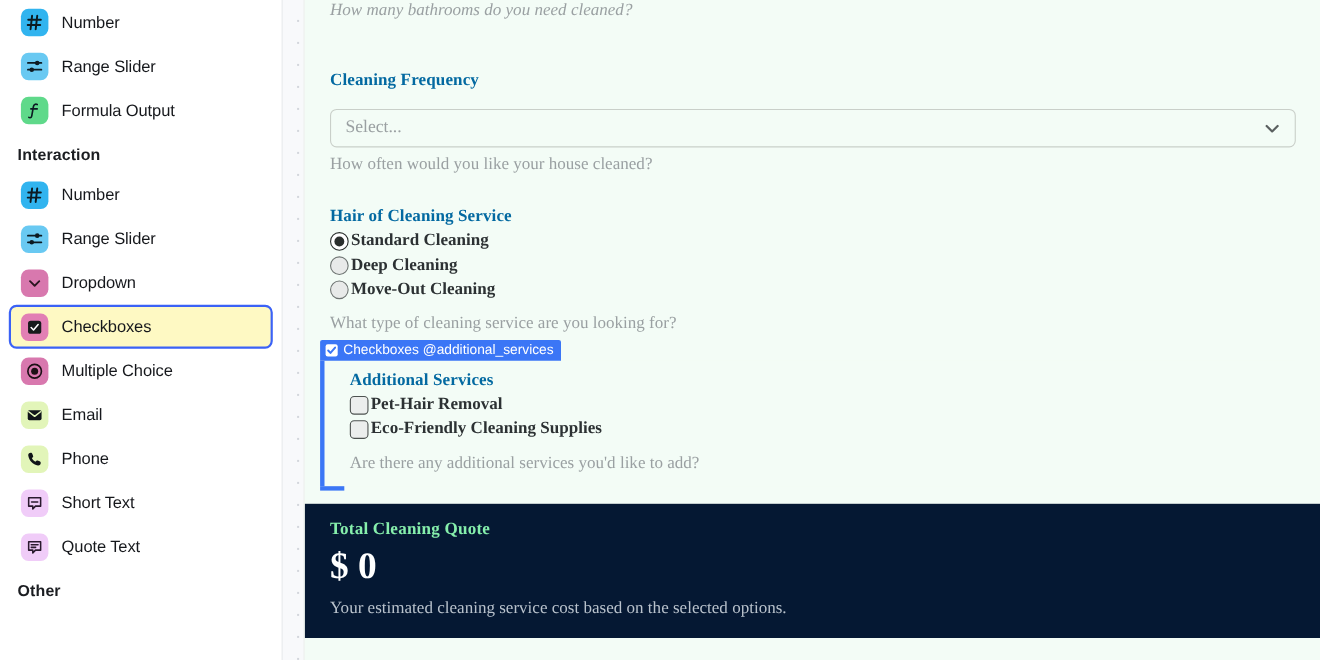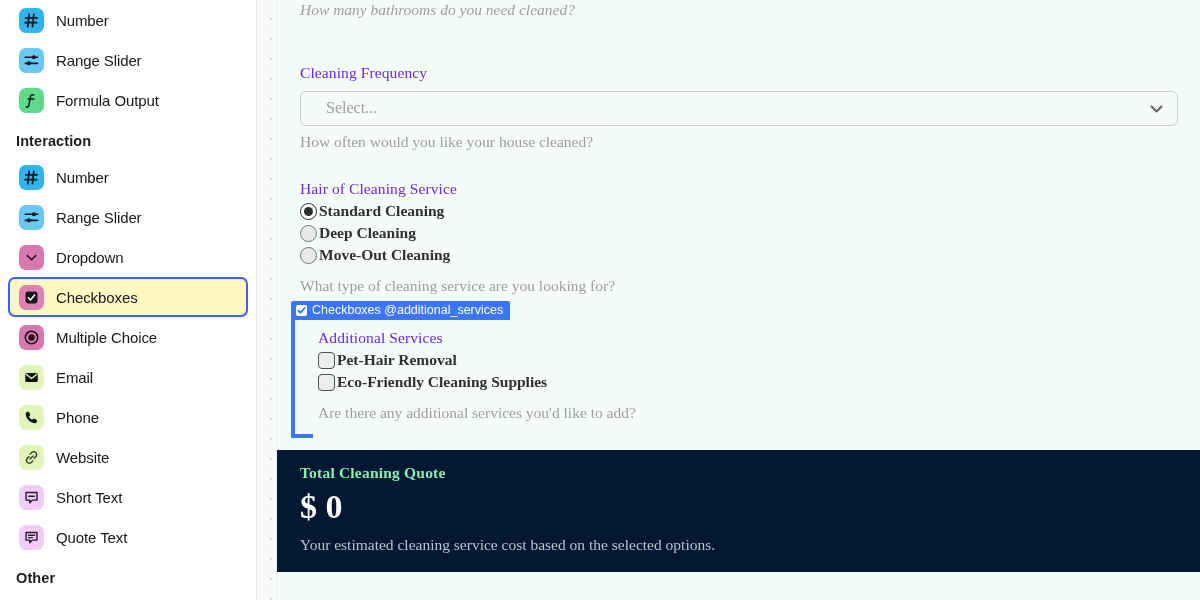--- a/index.html
+++ b/index.html
@@ -94,44 +94,44 @@
 
   .helper {
     font-family: "Liberation Serif", serif;
     font-size: 15.5px;
     color: #9aa0a2;
     line-height: 1.2;
   }
   .field-label {
     font-family: "Liberation Serif", serif;
     font-size: 15.5px;
-    font-weight: 400;
-    color: #6d28d9;
+    font-weight: 700;
+    color: #0369a1;
     letter-spacing: 0.1px;
   }
   .opt-label {
     font-family: "Liberation Serif", serif;
     font-size: 15.5px;
     font-weight: 700;
     color: #2c3133;
   }
 
   .blk { padding-top: 0; }
 
   
   .select-box {
-    margin-top: 9px;
+    margin-top: 17px;
     height: 35px;
     border: 1px solid #c9cfc9;
     border-radius: 6px;
     background: #f3fcf6;
     display: flex;
     align-items: center;
     justify-content: space-between;
-    padding: 0 14px 0 25px;
+    padding: 0 14px 0 13px;
     width: 100%;
   }
   .select-ph {
     font-family: "Liberation Serif", serif;
     font-size: 16px;
     color: #9aa0a2;
   }
   .chev { color: #5a6060; font-size: 13px; line-height: 1; }
 
   
@@ -304,28 +304,20 @@
           </span>
           <span class="sb-label">Email</span>
         </div>
         <div class="sb-item">
           <span class="sb-ico ico-lime">
             <svg width="15" height="15" viewBox="0 0 16 16">
               <path d="M4.2 1.8c.8 0 1.3.4 1.6 1.2l.7 1.8c.25.7.05 1.2-.5 1.6l-.7.5c.8 1.7 1.9 2.8 3.5 3.6l.5-.75c.4-.6.95-.75 1.6-.5l1.9.75c.8.3 1.1.85 1.1 1.6 0 1.5-1.2 2.6-2.7 2.4C6.3 13.3 2.5 9.3 1.8 4.4 1.6 2.9 2.7 1.8 4.2 1.8Z" fill="#101418"></path>
             </svg>
           </span>
           <span class="sb-label">Phone</span>
-        </div>
-        <div class="sb-item">
-          <span class="sb-ico ico-lime">
-            <svg width="15" height="15" viewBox="0 0 16 16">
-              <path d="M6.4 9.6 L9.6 6.4 M6.5 4.4 L8.1 2.8a3 3 0 0 1 4.3 4.3L10.8 8.7 M5.2 7.3 L3.6 8.9a3 3 0 0 0 4.3 4.3l1.6-1.6" stroke="#2a3a1f" stroke-width="1.45" fill="none" stroke-linecap="round"></path>
-            </svg>
-          </span>
-          <span class="sb-label">Website</span>
         </div>
         <div class="sb-item">
           <span class="sb-ico ico-violet">
             <svg width="15" height="15" viewBox="0 0 16 16">
               <path d="M2.2 2.6h11.6v8.2h-5l-2.6 2.7v-2.7H2.2Z" fill="none" stroke="#2a1a2e" stroke-width="1.5" stroke-linejoin="round"></path>
               <path d="M5 6.7h6" stroke="#2a1a2e" stroke-width="1.5" stroke-linecap="round"></path>
             </svg>
           </span>
           <span class="sb-label">Short Text</span>
         </div>

